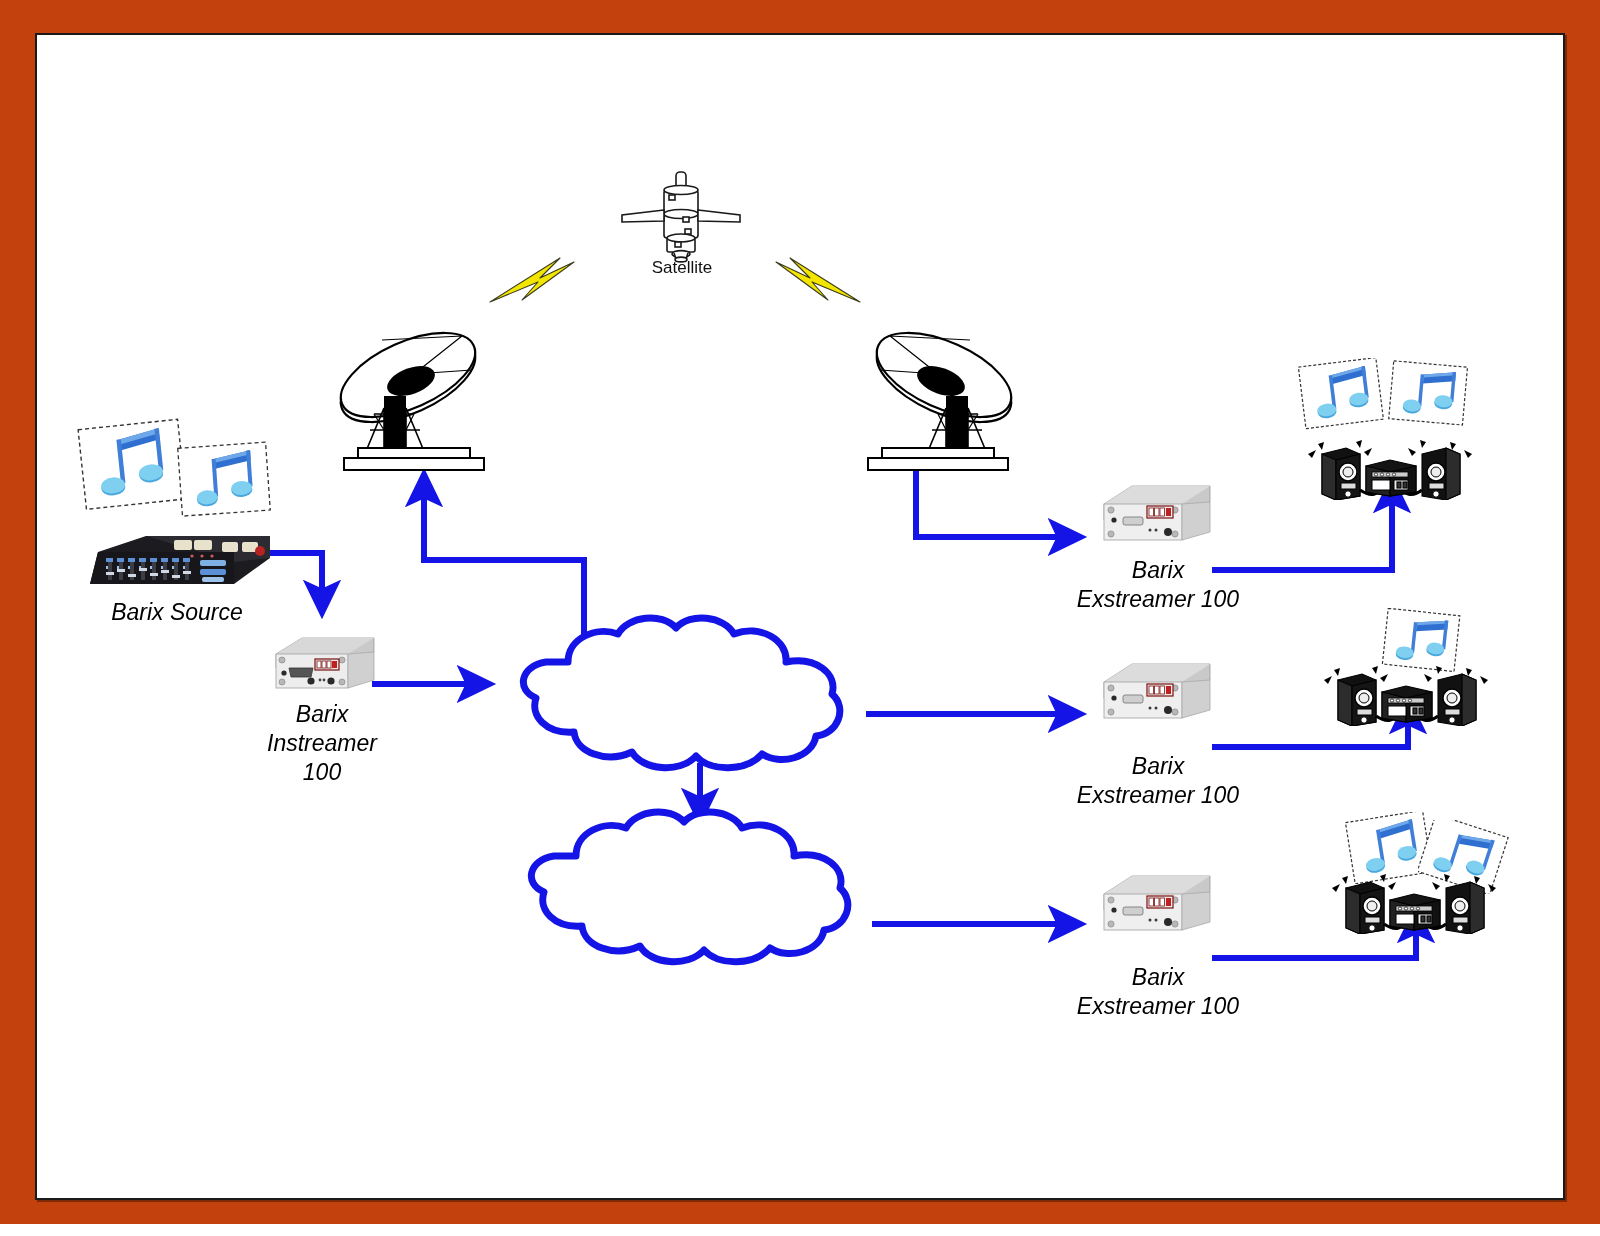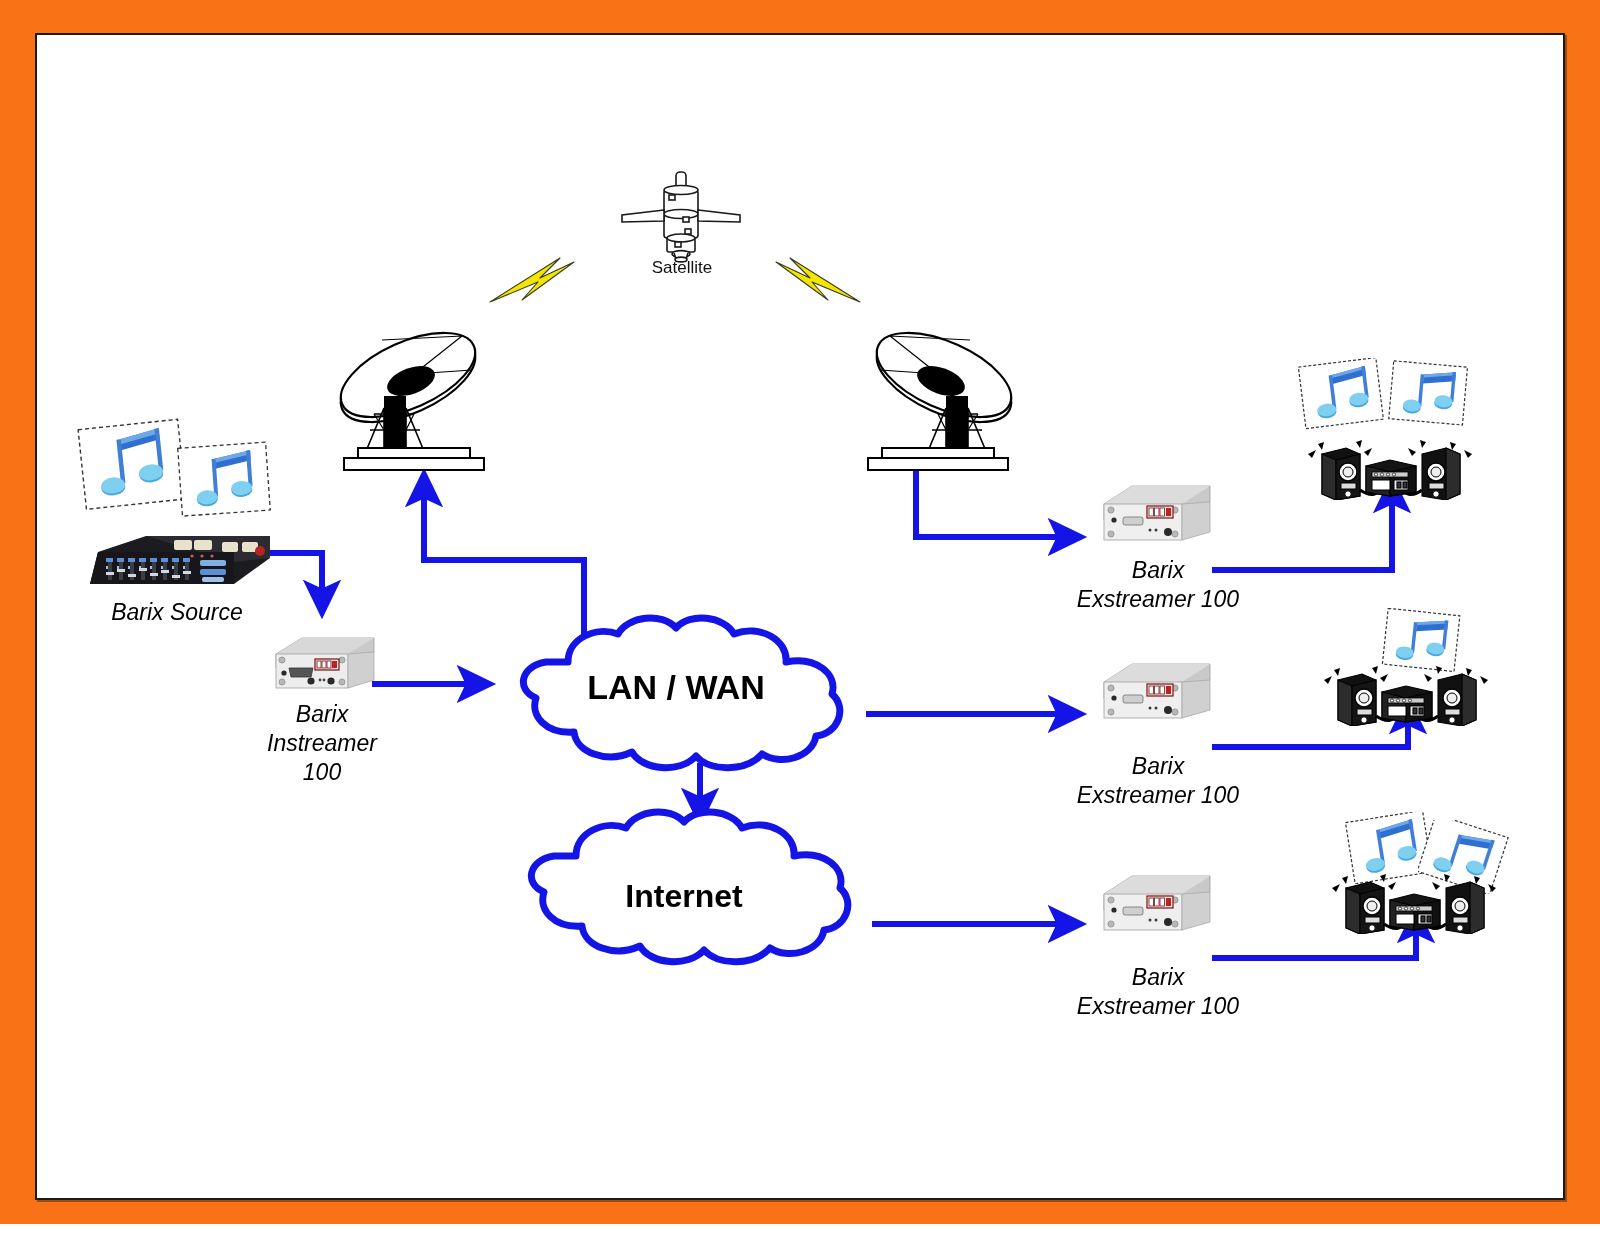--- a/index.html
+++ b/index.html
@@ -10,21 +10,21 @@
   body {
     width: 1600px;
     height: 1236px;
     font-family: "Liberation Sans", sans-serif;
     overflow: hidden;
   }
   #canvas {
     position: relative;
     width: 1600px;
     height: 1224px;
-    background: #f97316;
+    background: #c2410c;
   }
   #diagram-frame {
     position: absolute;
     left: 35px;
     top: 33px;
     width: 1530px;
     height: 1167px;
     border: 2px solid #1a1a1a;
     box-sizing: border-box;
     background: #ffffff;
@@ -370,40 +370,38 @@
                C340,44 362,62 356,82
                C372,96 362,122 340,124
                C336,146 304,154 286,142
                C270,160 234,160 220,144
                C204,162 166,158 156,140
                C130,152 100,140 98,120
                C70,122 54,104 60,86
                C40,78 44,54 70,50 Z" fill="#ffffff" stroke="#1414e6" stroke-width="7" stroke-linejoin="round"></path>
     </svg>
   </div>
-  <div class="cloud-label" style="left:476px; top:668px; width:400px; text-align:center; font-size:34px;">LAN / WAN</div>
 
   <div class="node" style="left:484px; top:806px; width:400px; height:168px;">
     <svg viewBox="0 0 400 168" width="400" height="168">
       <path d="M92,50
                C92,26 120,14 142,22
                C152,4 186,0 200,16
                C214,0 248,4 258,22
                C284,12 312,28 310,50
                C340,44 362,62 356,82
                C372,96 362,122 340,124
                C336,146 304,154 286,142
                C270,160 234,160 220,144
                C204,162 166,158 156,140
                C130,152 100,140 98,120
                C70,122 54,104 60,86
                C40,78 44,54 70,50 Z" fill="#ffffff" stroke="#1414e6" stroke-width="7" stroke-linejoin="round"></path>
     </svg>
   </div>
-  <div class="cloud-label" style="left:484px; top:878px; width:400px; text-align:center; font-size:32px;">Internet</div>
 
   <div class="node" style="left:1088px; top:478px; width:130px; height:78px;">
     <svg viewBox="0 0 130 78" width="130" height="78">
       <path d="M16,26 L44,8 L122,8 L122,24 L94,42 L16,42 Z" fill="#c9c9c9" stroke="#9a9a9a" stroke-width="0.8"></path>
       <path d="M16,26 L44,8 L122,8 L94,26 Z" fill="#dcdcdc"></path>
       <rect x="16" y="26" width="78" height="36" fill="#efefef" stroke="#a8a8a8" stroke-width="0.9"></rect>
       <path d="M94,26 L122,24 L122,54 L94,62 Z" fill="#d0d0d0" stroke="#a8a8a8" stroke-width="0.8"></path>
       <circle cx="23" cy="32" r="3.1" fill="#b8b8b8" stroke="#888" stroke-width="0.7"></circle>
       <circle cx="23" cy="56" r="3.1" fill="#b8b8b8" stroke="#888" stroke-width="0.7"></circle>
       <circle cx="87" cy="32" r="3.1" fill="#b8b8b8" stroke="#888" stroke-width="0.7"></circle>

